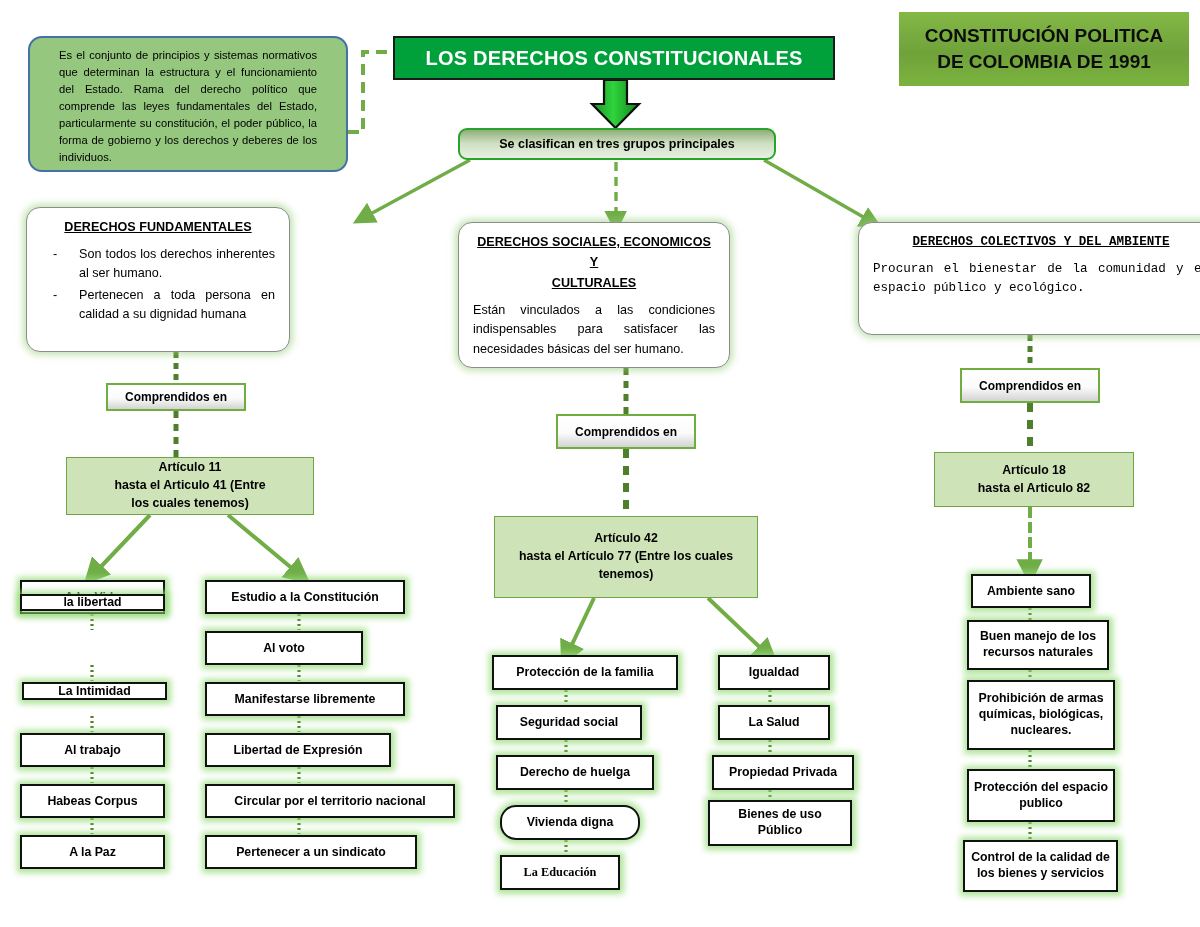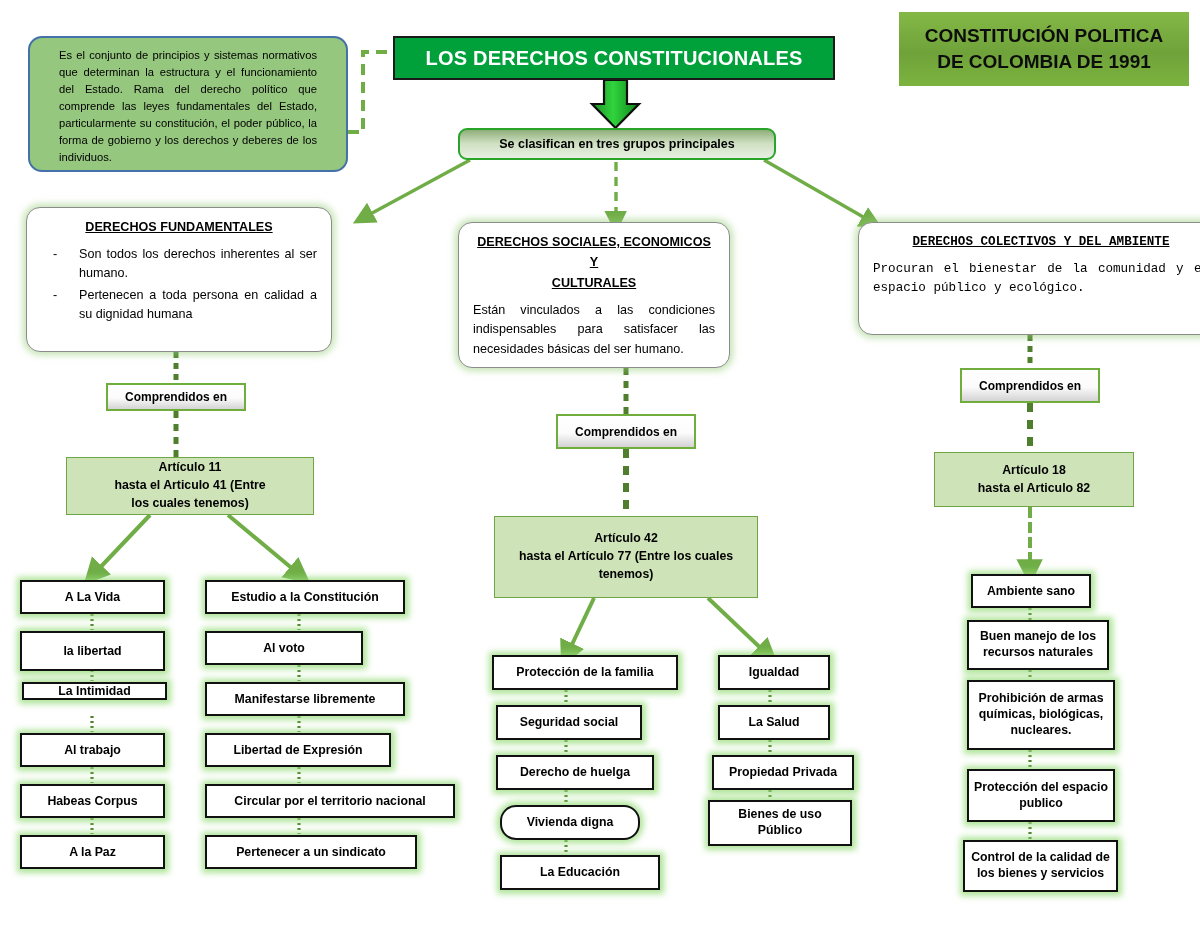--- a/index.html
+++ b/index.html
@@ -127,38 +127,38 @@
     <span>CONSTITUCIÓN POLITICA</span>
     <span>DE COLOMBIA DE 1991</span>
   </div>
 
   <div class="node def-box" style="left:28px;top:36px;width:320px;height:136px;">
     <span>Es el conjunto de principios y sistemas normativos que determinan la estructura y el funcionamiento del Estado.  Rama del derecho político que comprende las leyes fundamentales del Estado, particularmente su constitución, el poder público, la forma de gobierno y los derechos y deberes de los individuos.</span>
   </div>
 
   <div class="node pill" style="left:458px;top:128px;width:318px;height:32px;">Se clasifican en tres grupos principales</div>
 
-  <div class="node branch" style="left:26px;top:207px;width:306px;height:145px;">
+  <div class="node branch" style="left:26px;top:207px;width:264px;height:145px;">
     <span class="hdr">DERECHOS FUNDAMENTALES</span>
     <ul>
       <li>Son todos los derechos inherentes al ser humano.</li>
       <li>Pertenecen a toda persona en calidad a su dignidad humana</li>
     </ul>
   </div>
 
   <div class="node comp" style="left:106px;top:383px;width:140px;height:28px;">Comprendidos en</div>
 
   <div class="node art" style="left:66px;top:457px;width:248px;height:58px;">
     <span>Artículo 11</span>
     <span>hasta el Articulo 41 (Entre</span>
     <span>los cuales tenemos)</span>
   </div>
 
   <div class="node leaf" style="left:20px;top:580px;width:145px;height:34px;">A La Vida</div>
-  <div class="node leaf" style="left:20px;top:631px;width:145px;height:40px;">la libertad</div>
+  <div class="node leaf" style="left:20px;top:594px;width:145px;height:17px;">la libertad</div>
   <div class="node leaf" style="left:22px;top:682px;width:145px;height:18px;">La Intimidad</div>
   <div class="node leaf" style="left:20px;top:733px;width:145px;height:34px;">Al trabajo</div>
   <div class="node leaf" style="left:20px;top:784px;width:145px;height:34px;">Habeas Corpus</div>
   <div class="node leaf" style="left:20px;top:835px;width:145px;height:34px;">A la Paz</div>
 
   <div class="node leaf" style="left:205px;top:580px;width:200px;height:34px;">Estudio a la Constitución</div>
   <div class="node leaf" style="left:205px;top:631px;width:158px;height:34px;">Al voto</div>
   <div class="node leaf" style="left:205px;top:682px;width:200px;height:34px;">Manifestarse libremente</div>
   <div class="node leaf" style="left:205px;top:733px;width:186px;height:34px;">Libertad de Expresión</div>
   <div class="node leaf" style="left:205px;top:784px;width:250px;height:34px;">Circular por el territorio nacional</div>
@@ -175,21 +175,21 @@
   <div class="node art" style="left:494px;top:516px;width:264px;height:82px;">
     <span>Artículo 42</span>
     <span>hasta el Artículo 77 (Entre los cuales</span>
     <span>tenemos)</span>
   </div>
 
   <div class="node leaf" style="left:492px;top:655px;width:186px;height:35px;">Protección de la familia</div>
   <div class="node leaf" style="left:496px;top:705px;width:146px;height:35px;">Seguridad social</div>
   <div class="node leaf" style="left:496px;top:755px;width:158px;height:35px;">Derecho de huelga</div>
   <div class="node leaf" style="left:500px;top:805px;width:140px;height:35px;border-radius:16px;">Vivienda digna</div>
-  <div class="node leaf" style="left:500px;top:855px;width:160px;height:35px;">La Educación</div>
+  <div class="node leaf" style="left:500px;top:855px;width:120px;height:35px;font-family:Liberation Serif, serif;">La Educación</div>
 
   <div class="node leaf" style="left:718px;top:655px;width:112px;height:35px;">Igualdad</div>
   <div class="node leaf" style="left:718px;top:705px;width:112px;height:35px;">La Salud</div>
   <div class="node leaf" style="left:712px;top:755px;width:142px;height:35px;">Propiedad Privada</div>
   <div class="node leaf two" style="left:708px;top:800px;width:144px;height:46px;">Bienes de uso Público</div>
 
   <div class="node branch" style="left:858px;top:222px;width:366px;height:113px;font-family:Liberation Mono, monospace;">
     <span class="hdr">DERECHOS COLECTIVOS Y DEL AMBIENTE</span>
     <p>Procuran el bienestar de la comunidad y el espacio público y ecológico.</p>
   </div>

